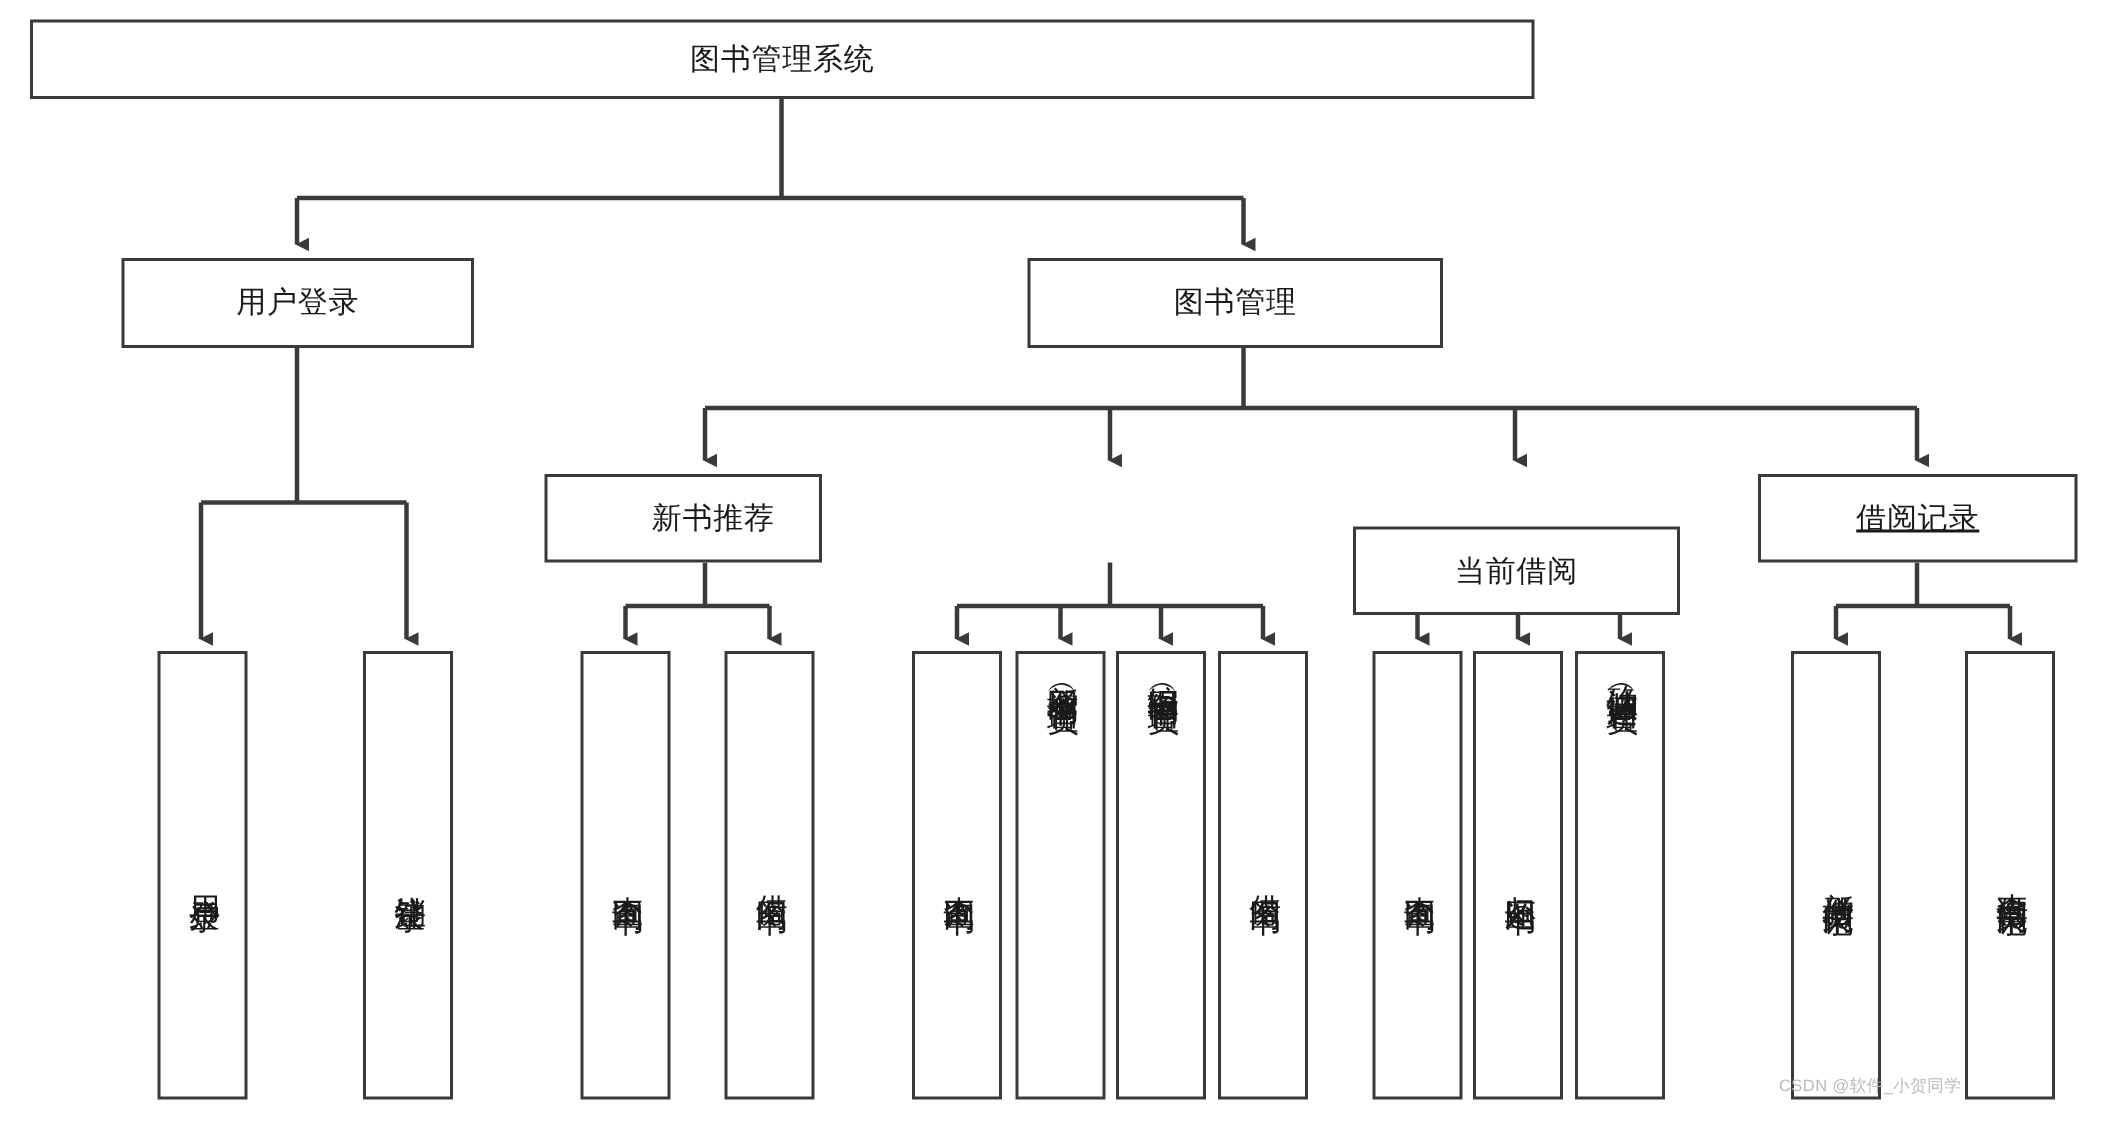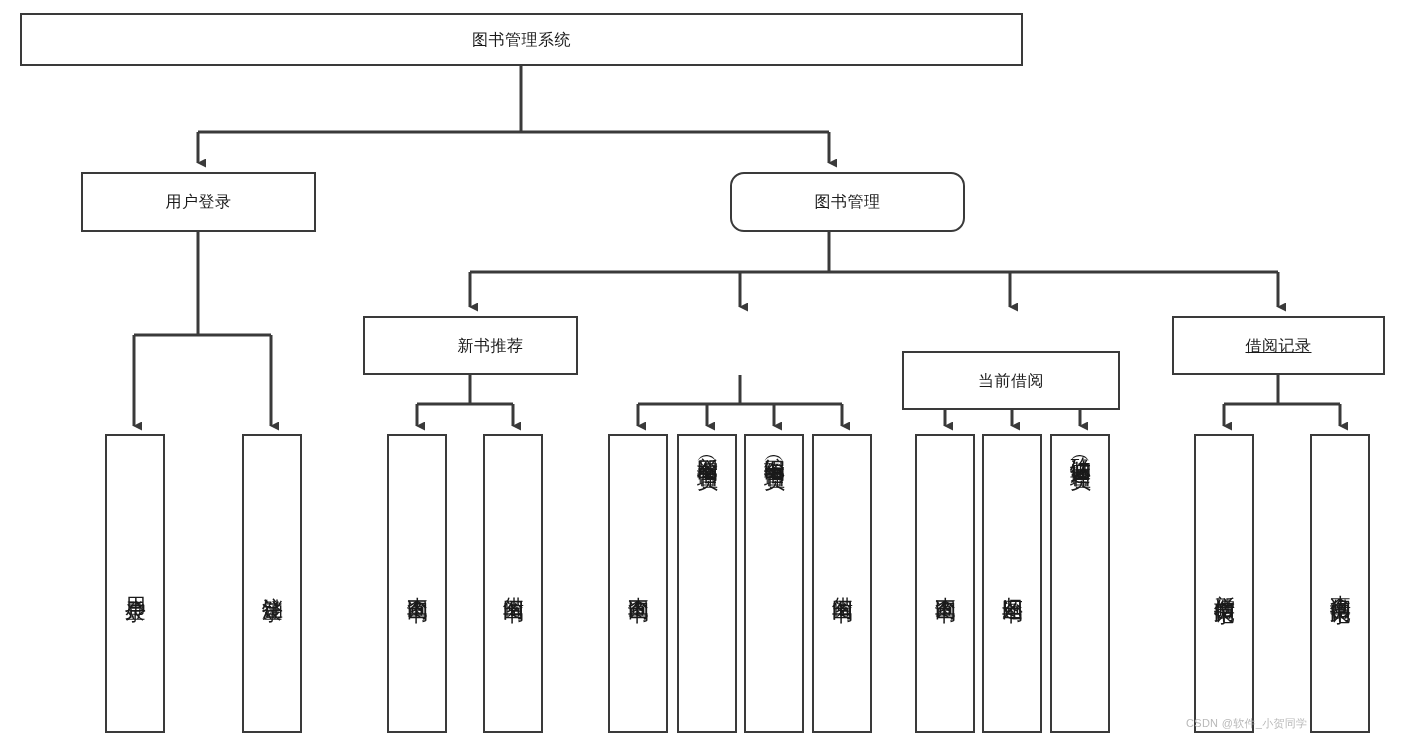--- a/index.html
+++ b/index.html
@@ -28,21 +28,21 @@
     position: absolute;
     box-sizing: border-box;
     border: 2px solid #3a3a3a;
     background: #ffffff;
     display: flex;
     align-items: center;
     justify-content: center;
     color: #1a1a1a;
   }
   .node-label-h {
-    font-size: 16px;
+    font-size: 20px;
     line-height: 1.1;
     white-space: nowrap;
     letter-spacing: 0.5px;
   }
   .node-label-v {
     font-size: 21px;
     line-height: 1.28;
     writing-mode: vertical-rl;
     text-orientation: upright;
     letter-spacing: 2px;
@@ -122,25 +122,25 @@
     </g>
   </svg>
 
   <div class="node-box" style="left:20px; top:13px; width:1003px; height:53px;">
     <span class="node-label-h">图书管理系统</span>
   </div>
 
   <div class="node-box" style="left:81px; top:172px; width:235px; height:60px;">
     <span class="node-label-h">用户登录</span>
   </div>
-  <div class="node-box" style="left:730px; top:172px; width:235px; height:60px;border-radius:14px;">
+  <div class="node-box" style="left:685px; top:172px; width:277px; height:60px;">
     <span class="node-label-h">图书管理</span>
   </div>
 
-  <div class="node-box" style="left:363px; top:316px; width:215px; height:59px;padding-left:40px;">
+  <div class="node-box" style="left:363px; top:316px; width:185px; height:59px;padding-left:40px;">
     <span class="node-label-h">新书推荐</span>
   </div>
   <div class="node-box" style="left:902px; top:316px; width:218px; height:59px;margin-top:35px;">
     <span class="node-label-h">当前借阅</span>
   </div>
   <div class="node-box" style="left:1172px; top:316px; width:213px; height:59px;text-decoration:underline;">
     <span class="node-label-h">借阅记录</span>
   </div>
 
   <div class="node-box leaf-box center-text" style="left:105px; top:434px; width:60px; height:299px;">

